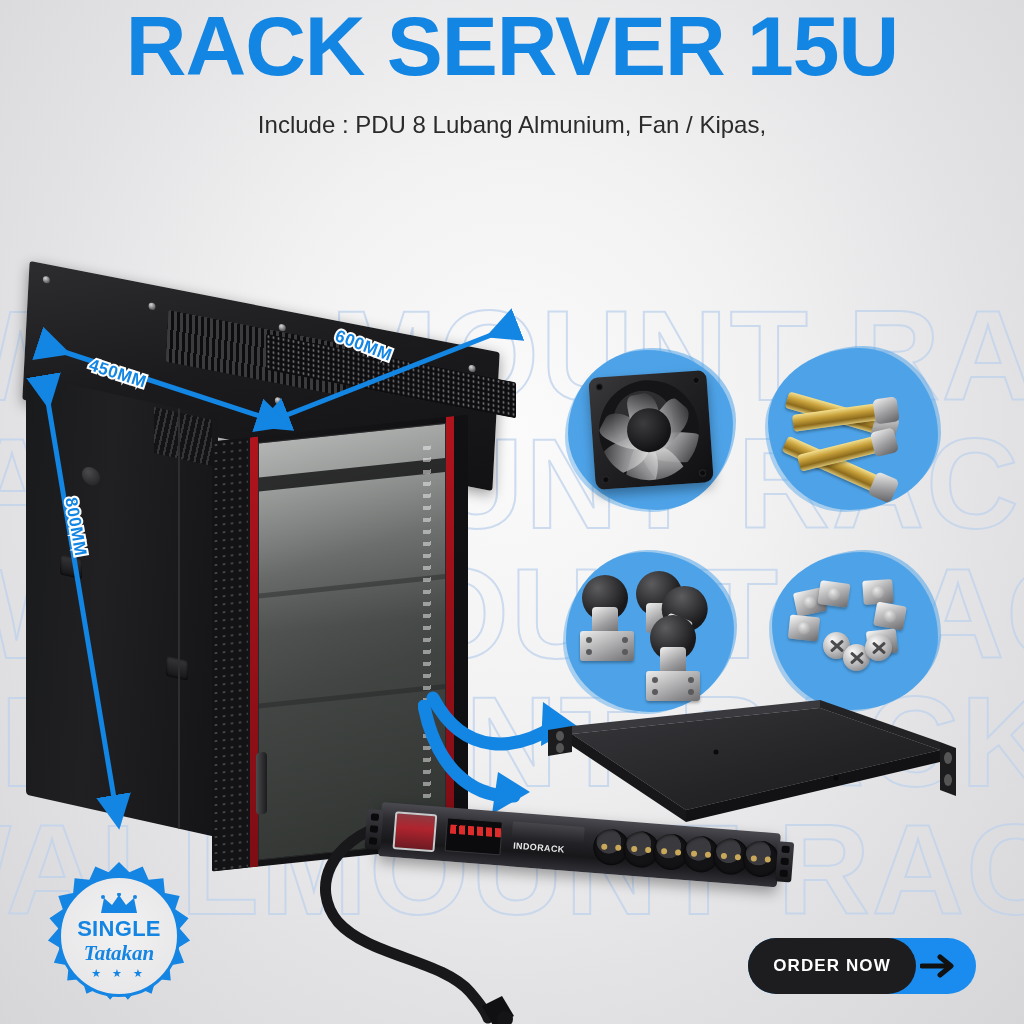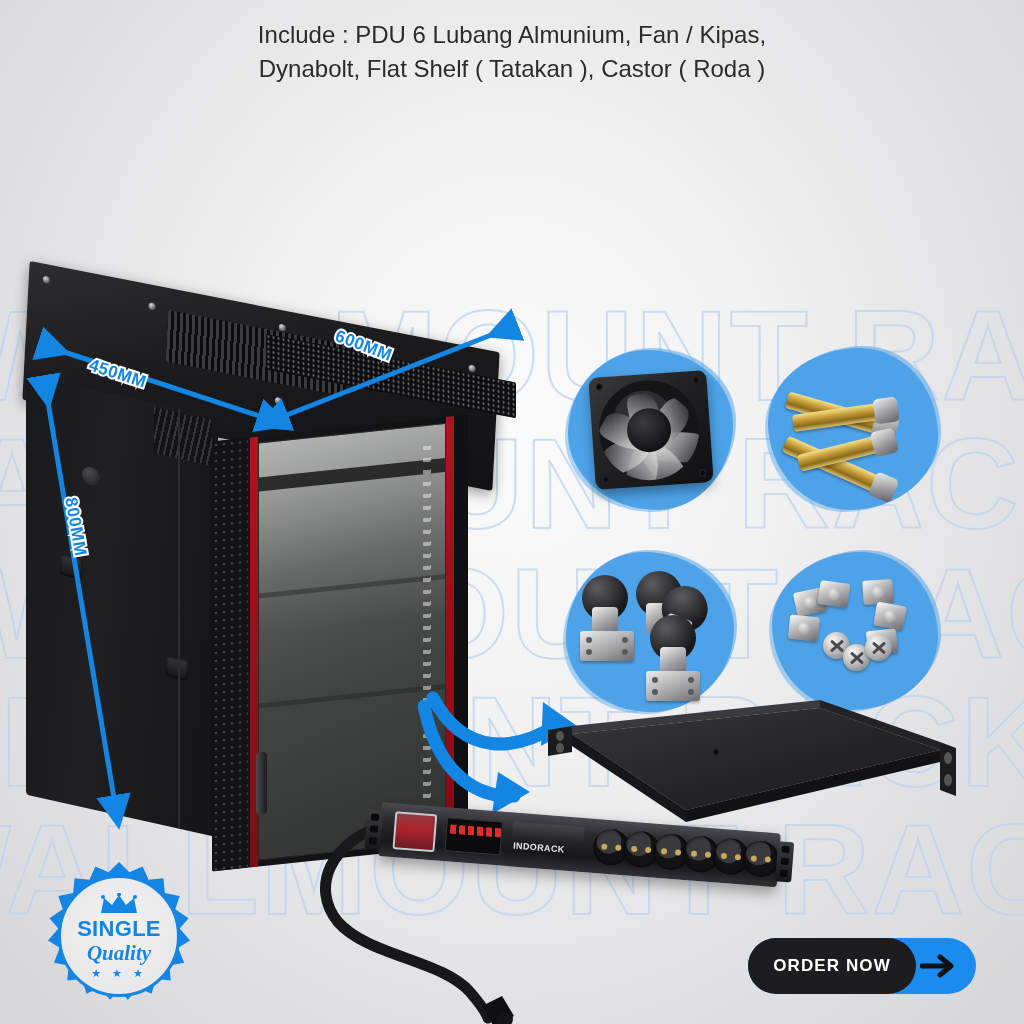--- a/index.html
+++ b/index.html
@@ -261,23 +261,23 @@
 
   <div class="wm-layer">
     <div class="wm-row" style="left:-40px; top:282px; font-size:128px;">WALLMOUNT RACK SERVER</div>
     <div class="wm-row" style="left:-150px; top:410px; font-size:128px;">WALLMOUNT RACK SERVER</div>
     <div class="wm-row" style="left:-70px; top:540px; font-size:128px;">WALLMOUNT RACK SERVER</div>
     <div class="wm-row" style="left:-210px; top:668px; font-size:128px;">WALLMOUNT RACK SERVER</div>
     <div class="wm-row" style="left:-110px; top:796px; font-size:128px;">WALLMOUNT RACK SERVER</div>
   </div>
 
   <div class="header">
+    <div class="headline">RACK SERVER 15U</div>
     <div class="subcopy">
-      <div>Include : PDU 6 Lubang Almunium, Fan / Kipas,</div>
-      <div>Dynabolt, Flat Shelf ( Tatakan ), Castor ( Roda )</div>
+      <div>Include : PDU 8 Lubang Almunium, Fan / Kipas,</div>
     </div>
   </div>
 
   <div class="rack-wrap">
 
     <div class="rack-top">
       <div class="rack-vent"></div>
       <div class="rack-screw" style="left:14px; top:12px;"></div>
       <div class="rack-screw" style="left:120px; top:18px;"></div>
       <div class="rack-screw" style="left:250px; top:14px;"></div>
@@ -505,21 +505,21 @@
   <div class="badge">
     <div class="badge-star"></div>
     <div class="badge-inner">
       <svg class="badge-crown" viewBox="0 0 40 22">
         <path d="M2,20 L5,5 L13,12 L20,2 L27,12 L35,5 L38,20 Z" fill="#1585e3"></path>
         <circle cx="20" cy="1.5" r="2" fill="#1585e3"></circle>
         <circle cx="4" cy="4" r="2" fill="#1585e3"></circle>
         <circle cx="36" cy="4" r="2" fill="#1585e3"></circle>
       </svg>
       <div class="badge-premium">SINGLE</div>
-      <div class="badge-quality">Quality</div>
+      <div class="badge-quality">Tatakan</div>
       <div class="badge-stars">★ ★ ★</div>
     </div>
   </div>
 
   <div class="cta">
     <div class="cta-blue"></div>
     <div class="cta-black">
       <span class="cta-label">ORDER NOW</span>
     </div>
     <svg class="cta-arrow" width="34" height="26">

